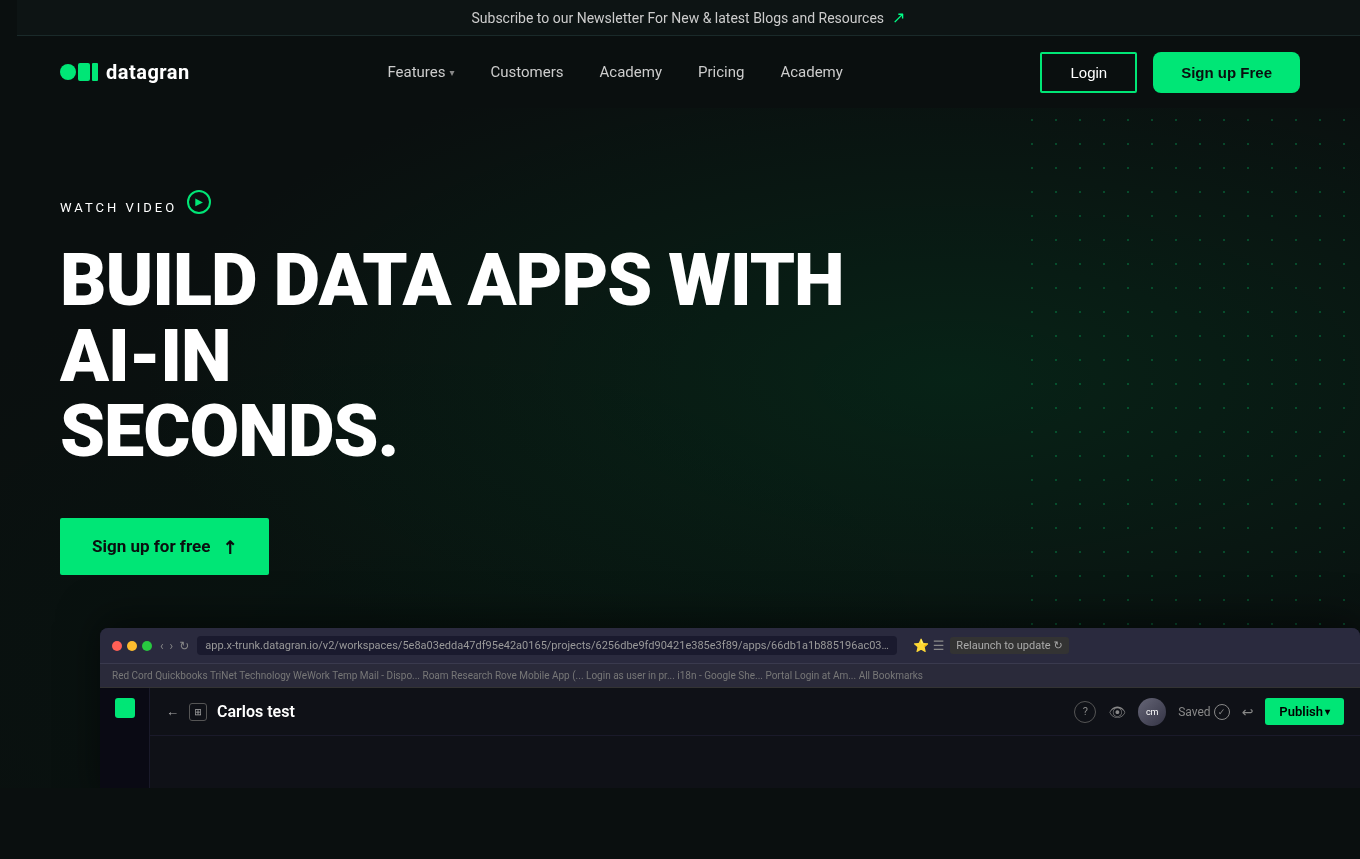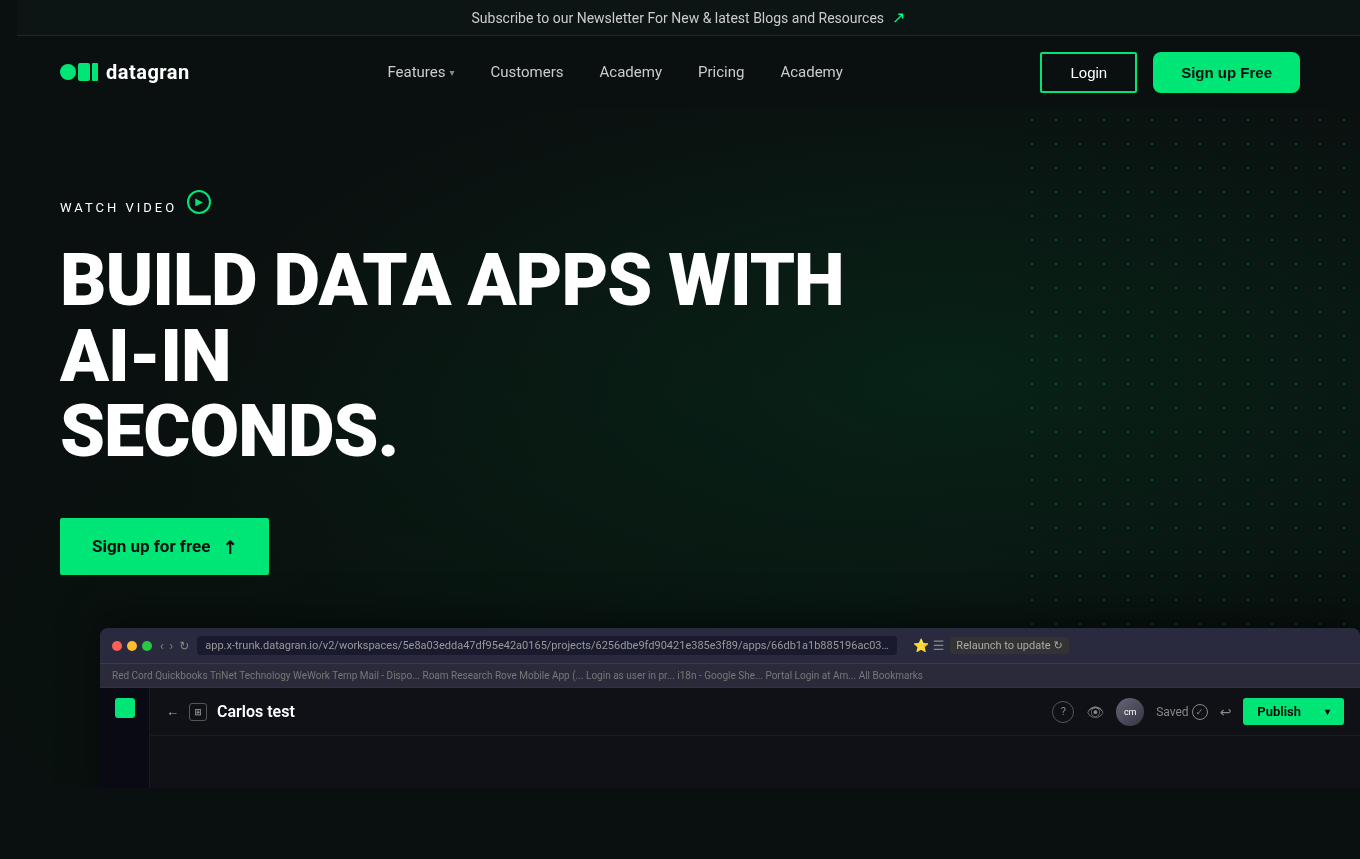--- a/index.html
+++ b/index.html
@@ -337,21 +337,21 @@
 
     .publish-btn {
       background: #00e676;
       color: #000;
       padding: 6px 14px;
       border-radius: 3px;
       font-size: 13px;
       font-weight: 600;
       display: flex;
       align-items: center;
-      gap: 24px;
+      gap: 2px;
       cursor: pointer;
     }
 
     .user-avatar {
       width: 28px;
       height: 28px;
       border-radius: 50%;
       background: #444;
       overflow: hidden;
     }

